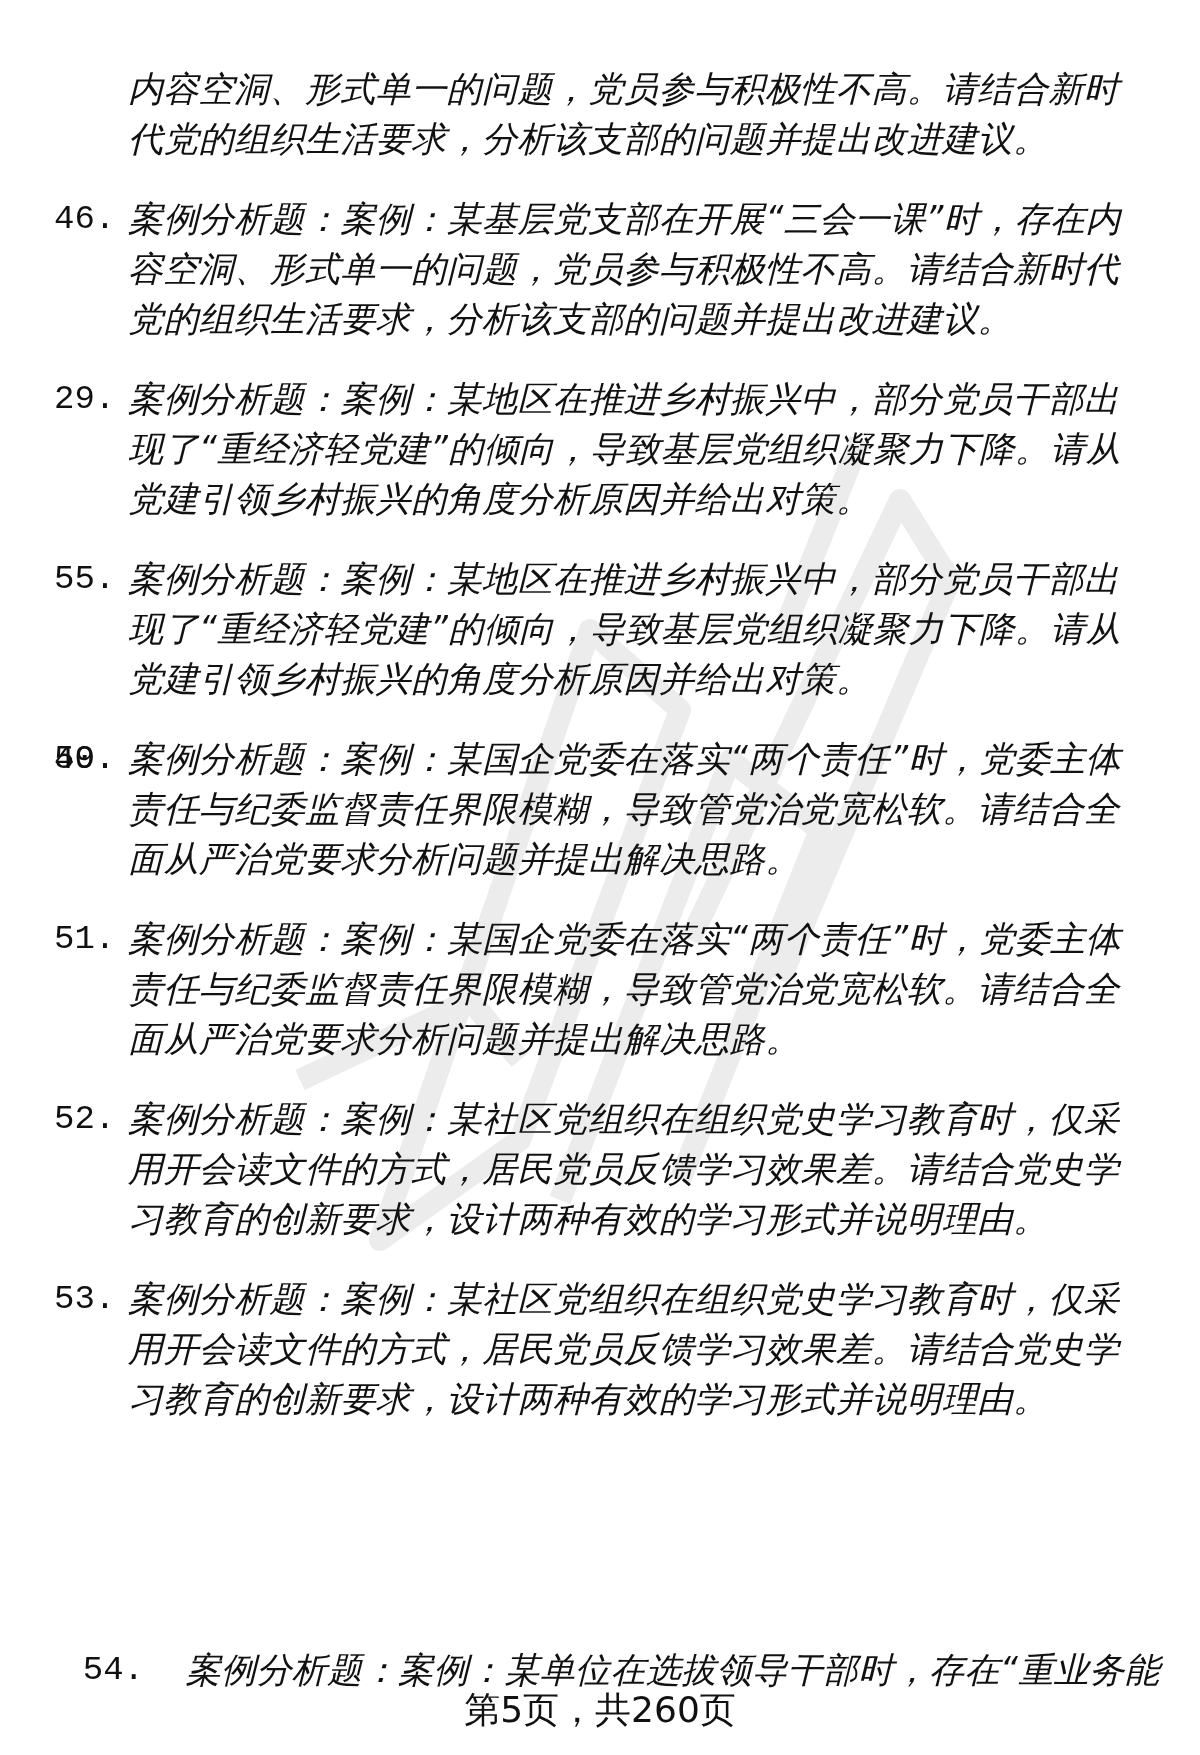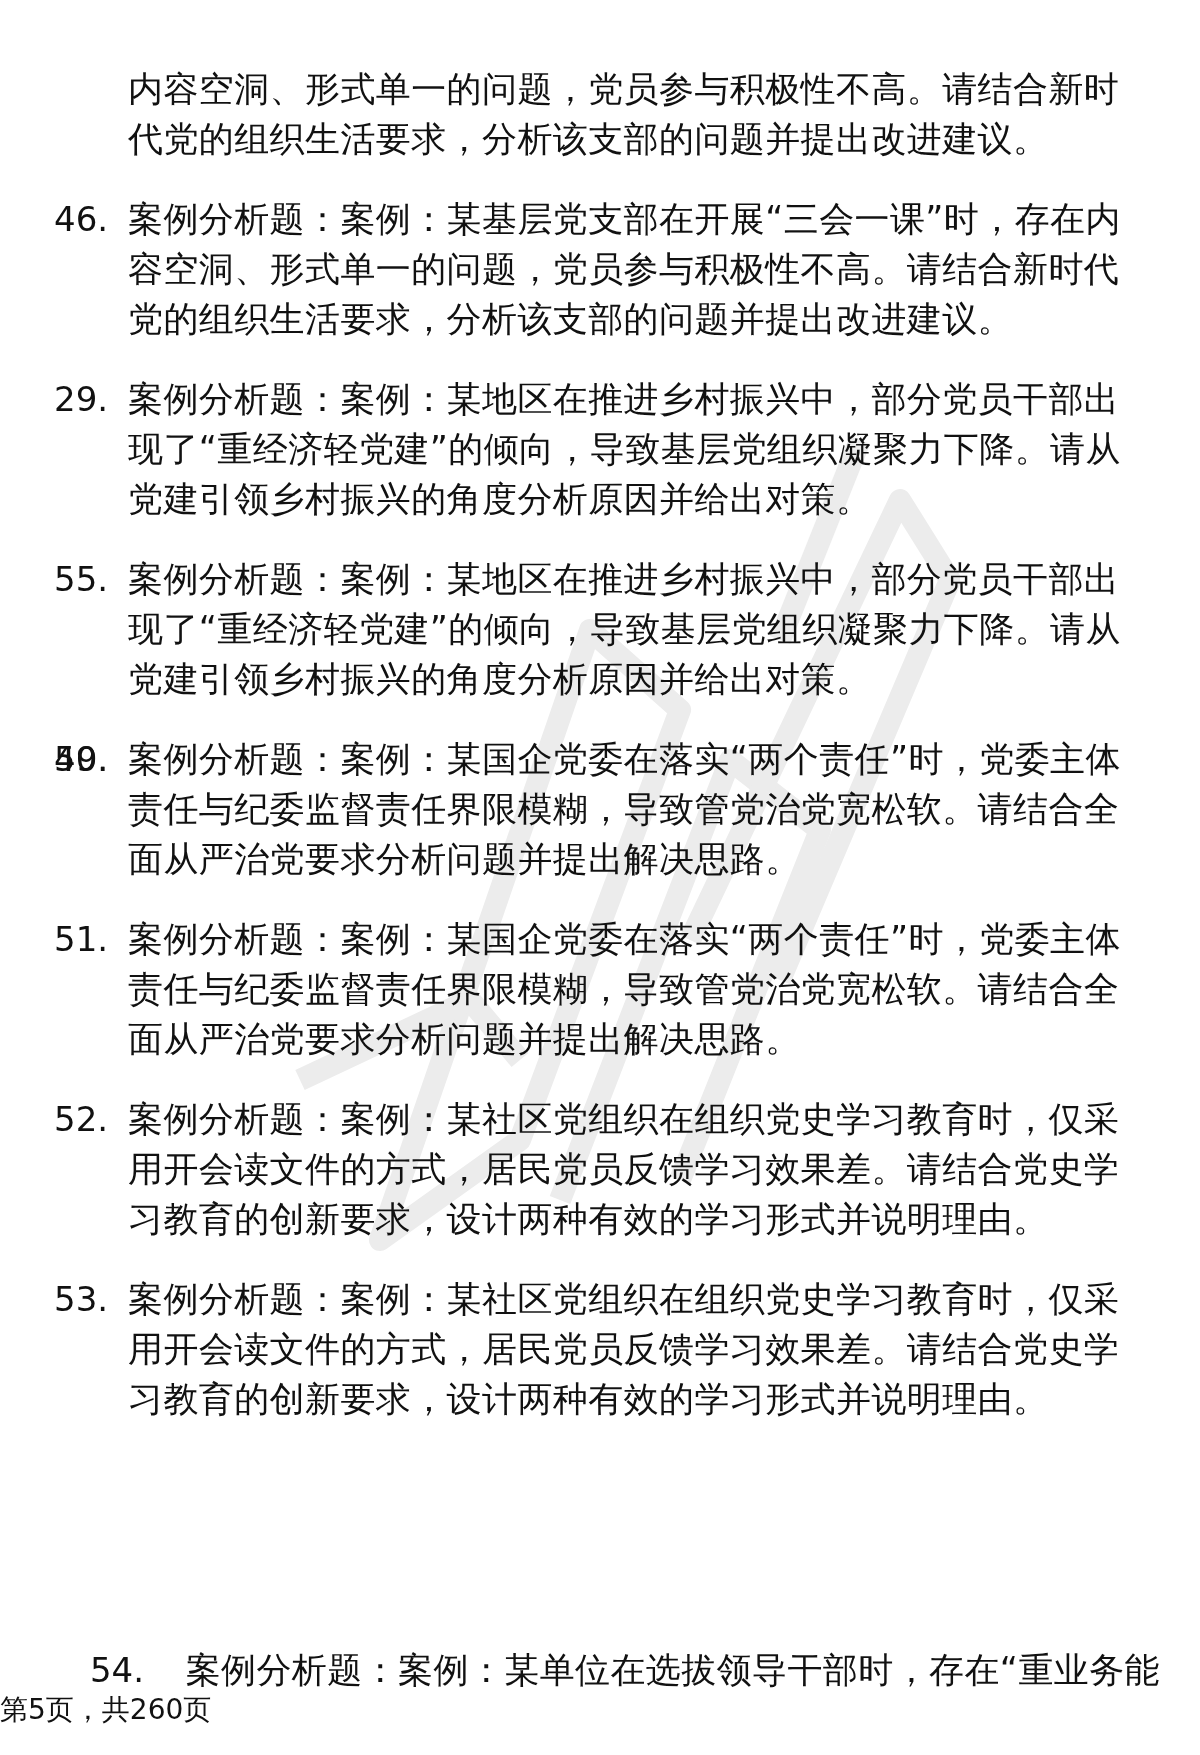--- a/index.html
+++ b/index.html
@@ -3,26 +3,26 @@
 <meta charset="utf-8">
 <style>
   html, body { margin: 0; padding: 0; background: #ffffff; }
   body { width: 1200px; height: 1755px; position: relative; overflow: hidden;
          font-family: "DejaVu Sans", "Liberation Sans", sans-serif; color: #111111; }
   .page { position: absolute; left: 0; top: 0; width: 1200px; height: 1755px; }
   .watermark { position: absolute; left: 260px; top: 380px; width: 700px; height: 900px;
                pointer-events: none; z-index: 0; }
   .content { position: absolute; left: 0; top: 64px; width: 1200px; z-index: 1; }
   .item { position: relative; margin: 0 0 30px 0; }
-  .num { position: absolute; left: 54px; top: 0; width: 74px; font-size: 34px; line-height: 50px; }
+  .num { position: absolute; left: 54px; top: 0; width: 74px; font-size: 34px; line-height: 50px; font-family: Liberation Mono, monospace; }
   .body { margin-left: 128px; width: 1016px; font-size: 35px; line-height: 50px;
-          letter-spacing: 0.4px; word-break: break-all; }
+          letter-spacing: 0.4px; word-break: break-all; font-style: italic; }
   .lead .body { }
-  .footer { position: absolute; left: 0; top: 1690px; width: 1200px; 
-            font-size: 28px; line-height: 40px; z-index: 1; }
+  .footer { position: absolute; left: 0; top: 1690px; width: 1200px; text-align: center;
+            font-size: 36px; line-height: 40px; z-index: 1; }
   .clip { position: absolute; left: 16px; top: 1645px; width: 1200px; height: 50px; overflow: hidden; z-index: 1; text-align: right; }
 </style>
 </head>
 <body>
 
 <div class="page">
 
   <svg class="watermark" viewBox="0 0 700 900">
     <g fill="none" stroke="#ececec" stroke-width="22" stroke-linejoin="round">
       <path d="M120 860 L330 250 L420 330 L260 760 Z"></path>

